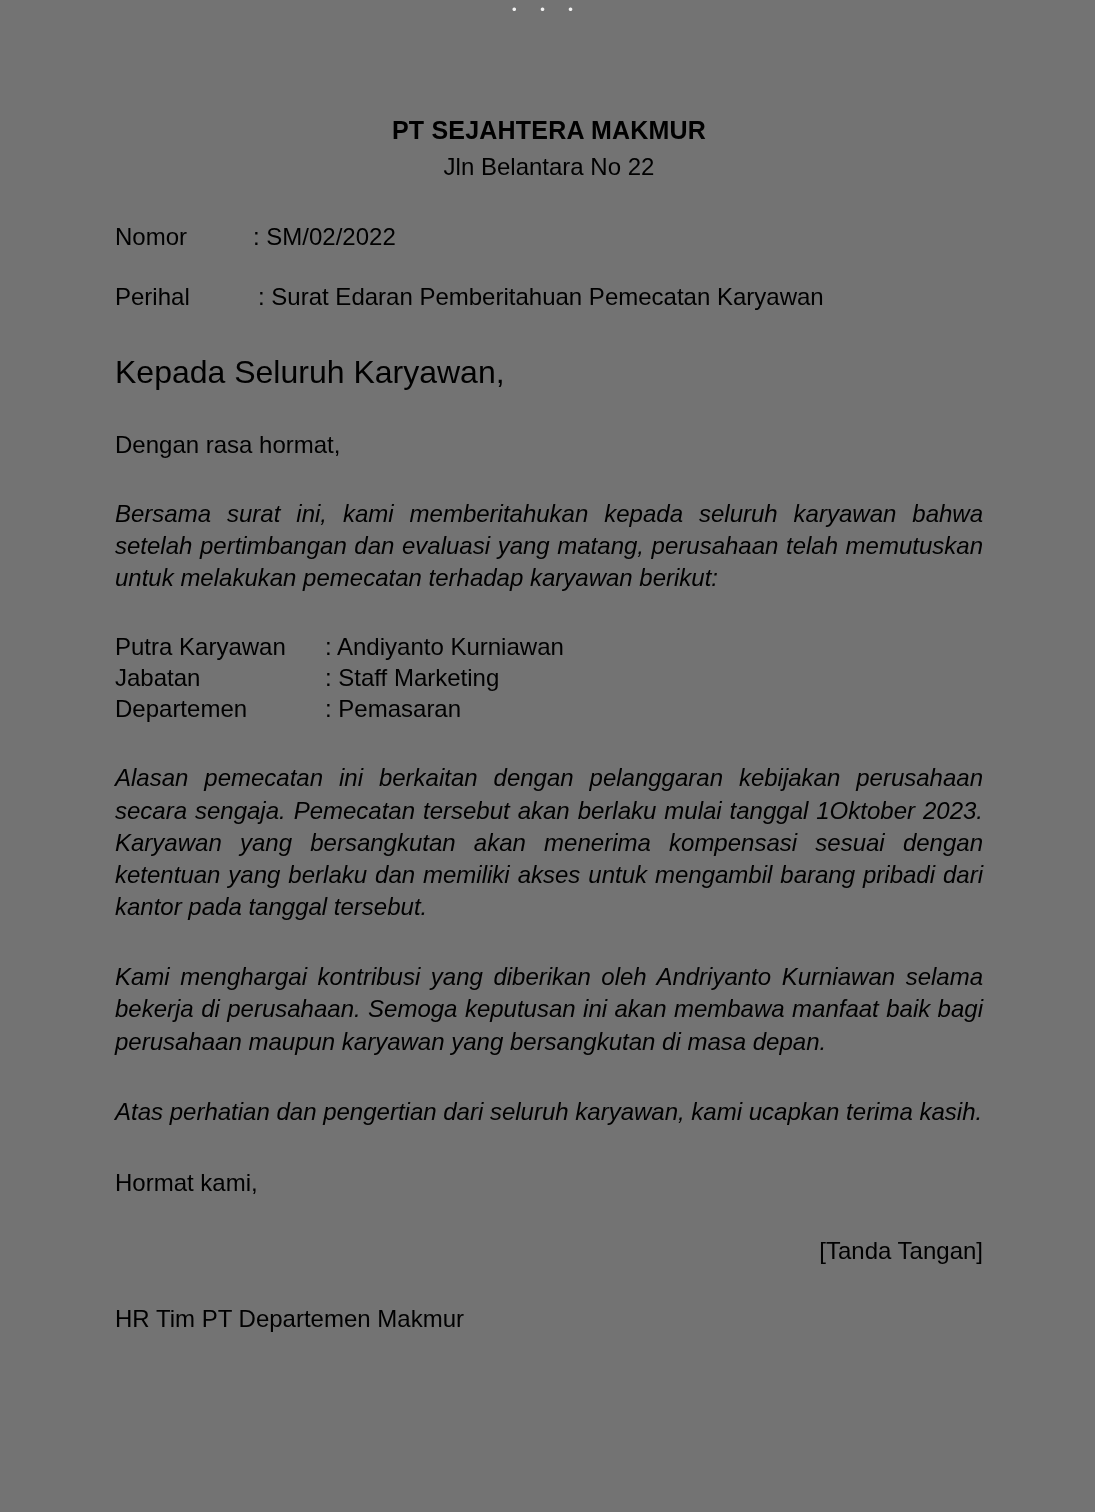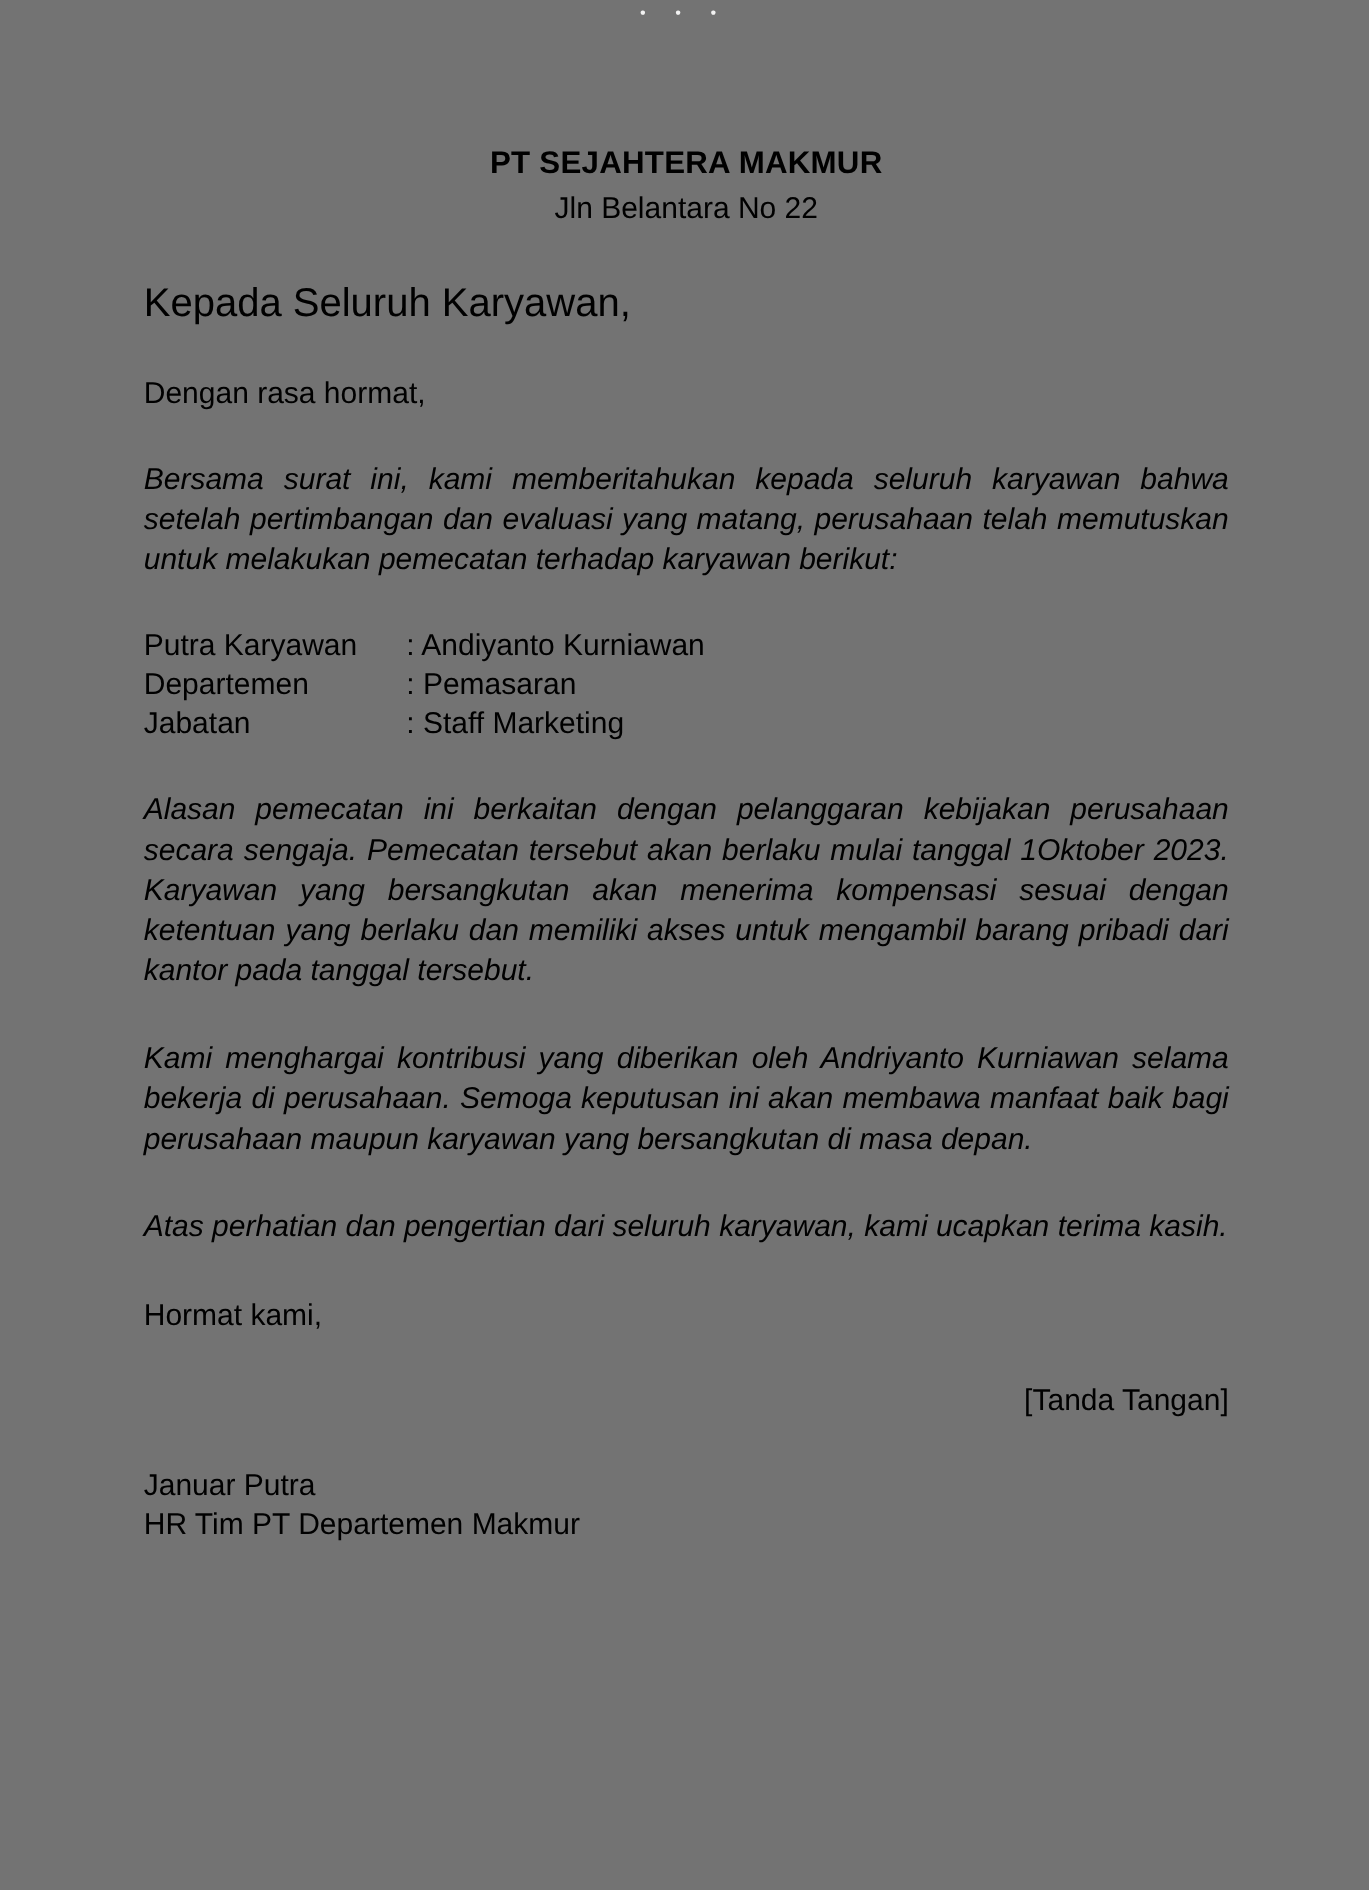--- a/index.html
+++ b/index.html
@@ -163,51 +163,60 @@
 
   <div class="top-artifact">• • •</div>
 
   <div class="content">
 
     <div class="letterhead">
       <div class="company-name">PT SEJAHTERA MAKMUR</div>
       <div class="company-address">Jln Belantara No 22</div>
     </div>
 
+    <div class="meta-block">
+      <div class="meta-row">
+        <span class="meta-label">Nomor</span>
+        <span class="meta-value">: SM/02/2022</span>
+      </div>
+      <div class="meta-row">
+        <span class="meta-label wide">Perihal</span>
+        <span class="meta-value">: Surat Edaran Pemberitahuan Pemecatan Karyawan</span>
+      </div>
+    </div>
 
     <div class="salutation">Kepada Seluruh Karyawan,</div>
 
     <div class="greeting">Dengan rasa hormat,</div>
 
     <p class="para">Bersama surat ini, kami memberitahukan kepada seluruh karyawan bahwa setelah pertimbangan dan evaluasi yang matang, perusahaan telah memutuskan untuk melakukan pemecatan terhadap karyawan berikut:</p>
 
     <div class="details">
       <div class="detail-row">
         <span class="detail-label">Putra Karyawan</span>
         <span class="detail-value">: Andiyanto Kurniawan</span>
       </div>
       <div class="detail-row">
+        <span class="detail-label">Jabatan</span>
+        <span class="detail-value">: Staff Marketing</span>
+      </div>
+      <div class="detail-row">
         <span class="detail-label">Departemen</span>
         <span class="detail-value">: Pemasaran</span>
       </div>
-      <div class="detail-row">
-        <span class="detail-label">Jabatan</span>
-        <span class="detail-value">: Staff Marketing</span>
-      </div>
     </div>
 
     <p class="para">Alasan pemecatan ini berkaitan dengan pelanggaran kebijakan perusahaan secara sengaja. Pemecatan tersebut akan berlaku mulai tanggal 1Oktober 2023. Karyawan yang bersangkutan akan menerima kompensasi sesuai dengan ketentuan yang berlaku dan memiliki akses untuk mengambil barang pribadi dari kantor pada tanggal tersebut.</p>
 
     <p class="para">Kami menghargai kontribusi yang diberikan oleh Andriyanto Kurniawan selama bekerja di perusahaan. Semoga keputusan ini akan membawa manfaat baik bagi perusahaan maupun karyawan yang bersangkutan di masa depan.</p>
 
     <p class="para">Atas perhatian dan pengertian dari seluruh karyawan, kami ucapkan terima kasih.</p>
 
     <div class="closing">Hormat kami,</div>
 
     <div class="signature-placeholder">[Tanda Tangan]</div>
 
     <div class="signer">
-      <span class="signer-line">Januar Putra</span>
       <span class="signer-line">HR Tim PT Departemen Makmur</span>
     </div>
 
   </div>
 </div>
 
 </body></html>

